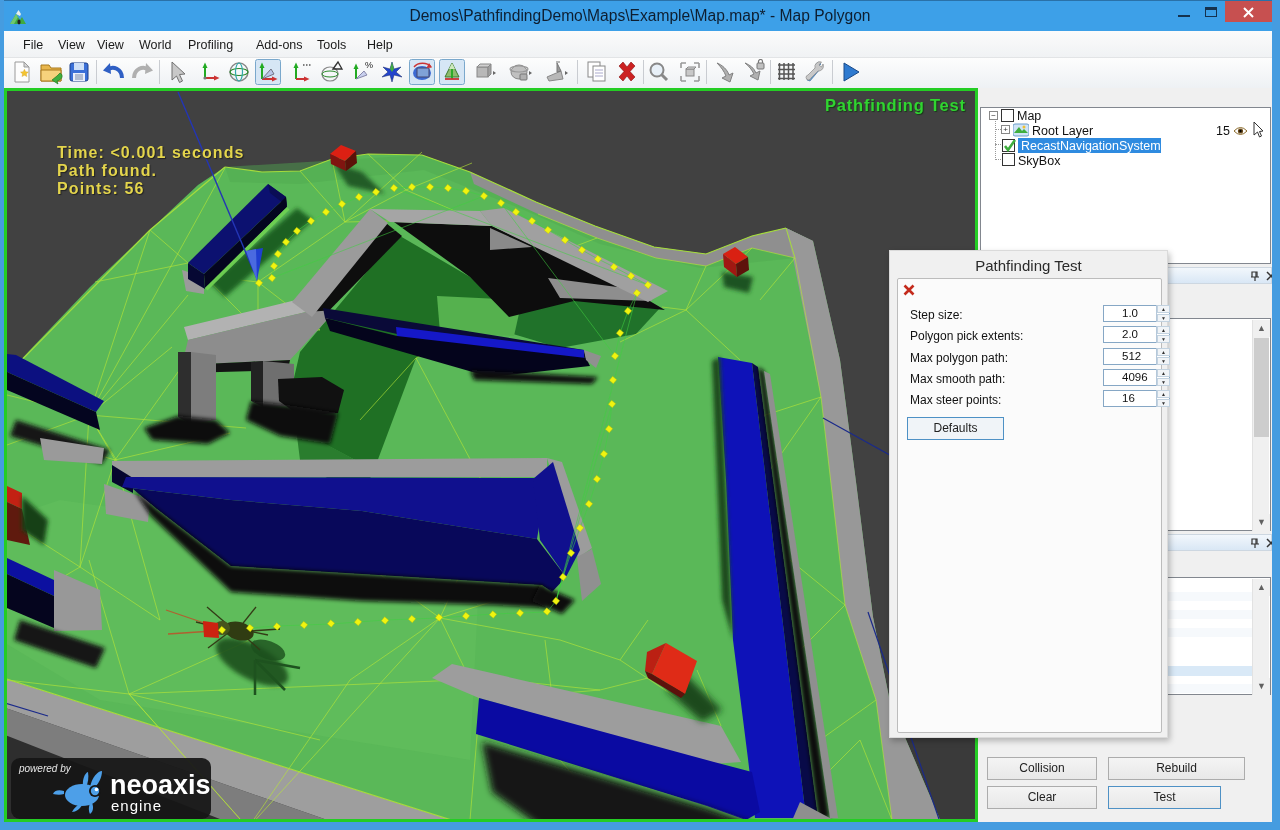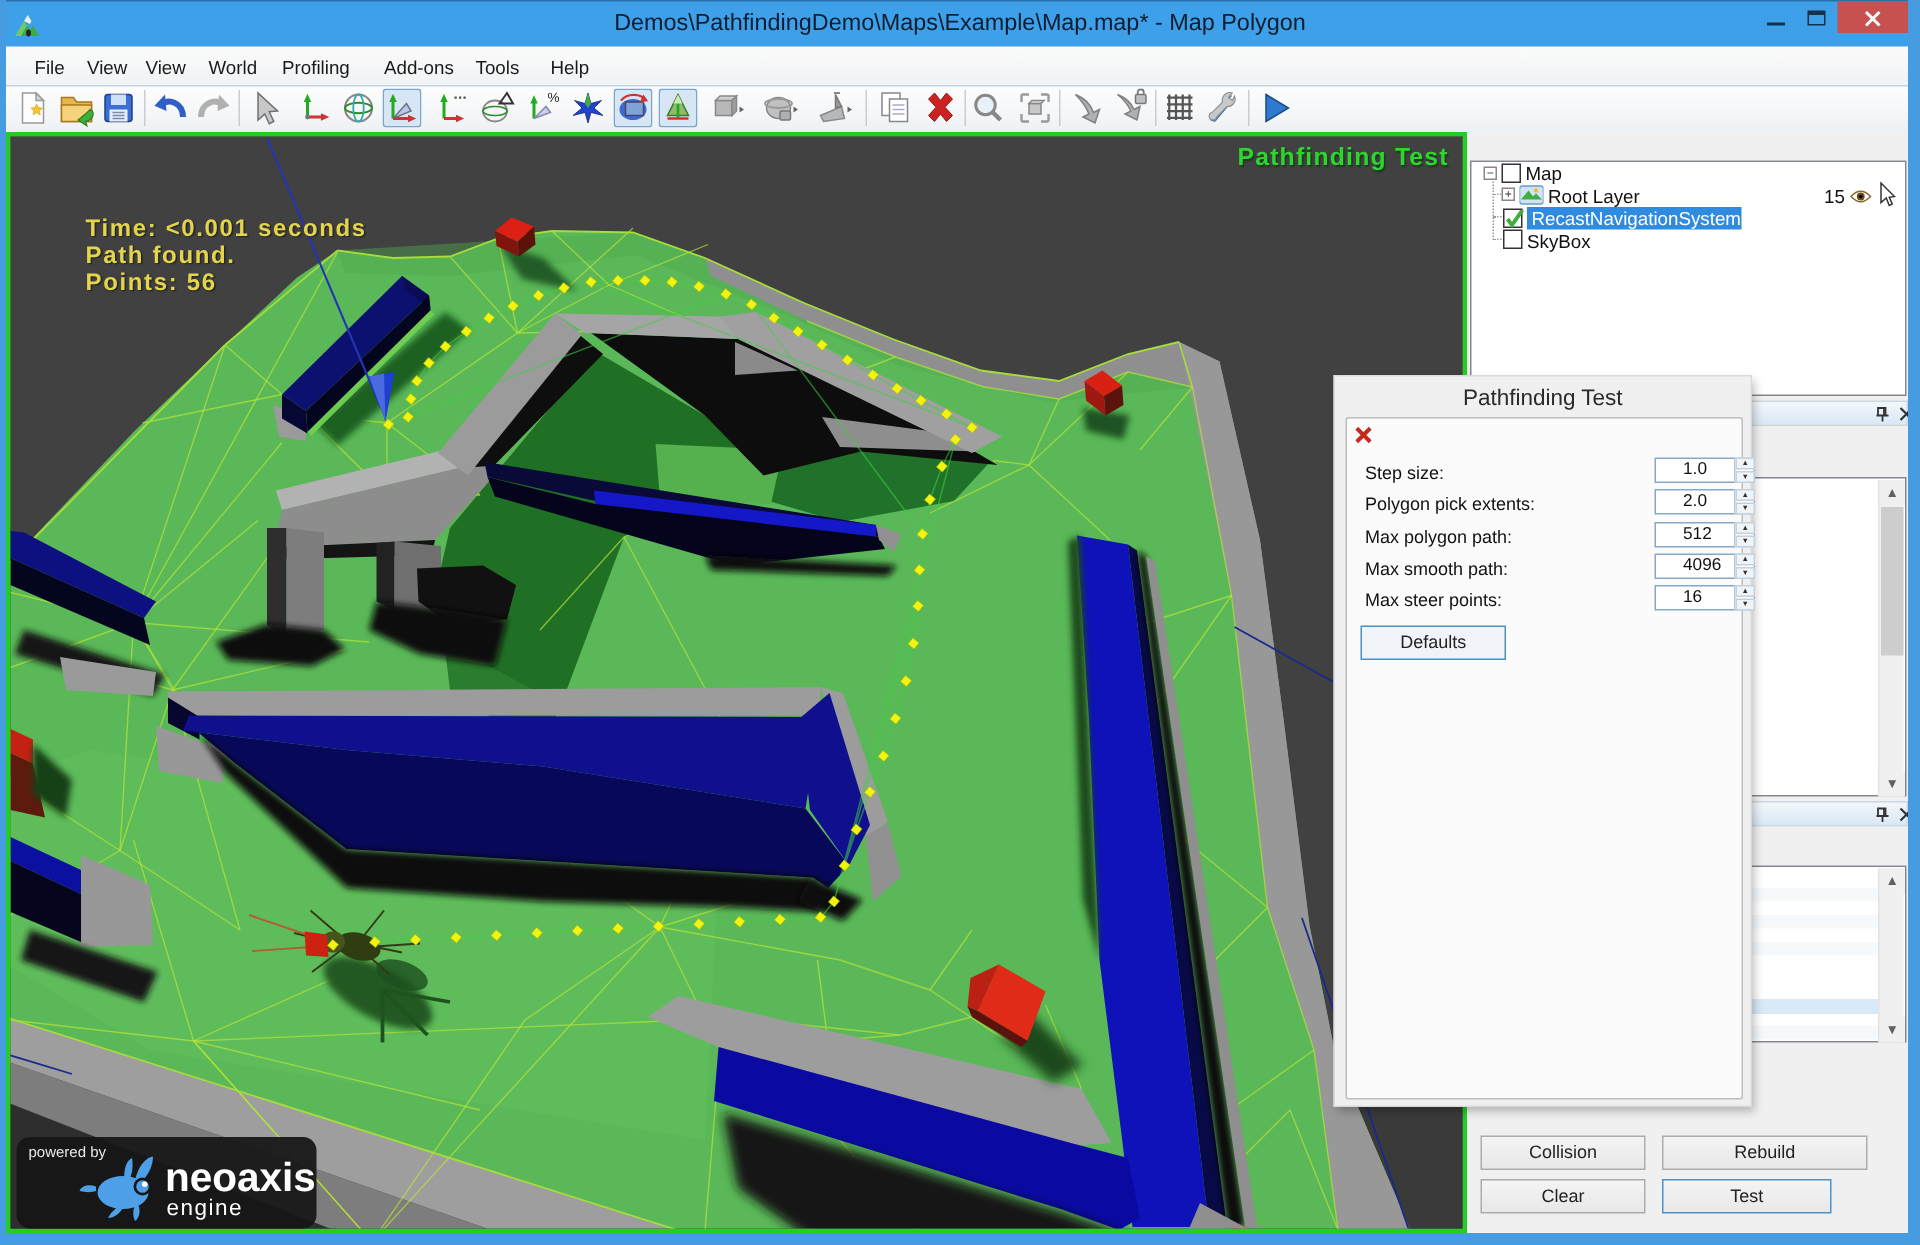--- a/index.html
+++ b/index.html
@@ -470,21 +470,21 @@
       <rect x="275.4" y="251.4" width="5.2" height="5.2" fill="#f0f410" stroke="#b8bc00" stroke-width="0.4" transform="rotate(40 278 254)"></rect>
       <rect x="271.4" y="263.4" width="5.2" height="5.2" fill="#f0f410" stroke="#b8bc00" stroke-width="0.4" transform="rotate(40 274 266)"></rect>
       <rect x="269.4" y="275.4" width="5.2" height="5.2" fill="#f0f410" stroke="#b8bc00" stroke-width="0.4" transform="rotate(40 272 278)"></rect>
       <rect x="256.4" y="280.4" width="5.2" height="5.2" fill="#f0f410" stroke="#b8bc00" stroke-width="0.4" transform="rotate(40 259 283)"></rect>
       <rect x="219.4" y="627.4" width="5.2" height="5.2" fill="#f0f410" stroke="#b8bc00" stroke-width="0.4" transform="rotate(40 222 630)"></rect>
 </svg>
   <div class="vtext" style="left:50px;top:53px;color:#e3d44c;text-shadow:1px 1px 1px #222;line-height:18px;font-size:16px;letter-spacing:1.1px">Time: &lt;0.001 seconds<br>Path found.<br>Points: 56</div>
   <div class="vtext" style="left:818px;top:5px;color:#30d430;text-shadow:1px 1px 1px #1a3a1a;font-size:16.5px;letter-spacing:0.8px">Pathfinding Test</div>
   
   <div style="position:absolute;left:4px;top:667px;width:200px;height:61px;background:#161616;border-radius:9px;opacity:0.93"></div>
-  <div style="position:absolute;left:12px;top:672px;color:#e8e8e8;font-size:10px;">powered by</div>
+  <div style="position:absolute;left:12px;top:672px;color:#e8e8e8;font-size:10px;font-style:italic">powered by</div>
   <svg style="position:absolute;left:45px;top:678px" width="62" height="46" viewBox="0 0 62 46">
     <g fill="#4d9fe8">
     <ellipse cx="30" cy="26" rx="17" ry="11"></ellipse>
     <path d="M38 18 C40 8 46 2 50 2 C50 8 47 14 43 18 Z"></path>
     <path d="M31 18 C30 10 33 4 36 3 C37 9 36 14 34 18 Z"></path>
     <path d="M12 22 C6 20 2 22 1 25 C5 26 9 26 12 25 Z"></path>
     <path d="M30 36 C28 40 24 43 20 43 C22 39 25 37 27 35 Z"></path>
     <path d="M40 34 C42 38 41 43 38 45 C36 41 37 37 38 34 Z"></path>
     </g>
     <circle cx="43" cy="22" r="6" fill="#161616"></circle>

